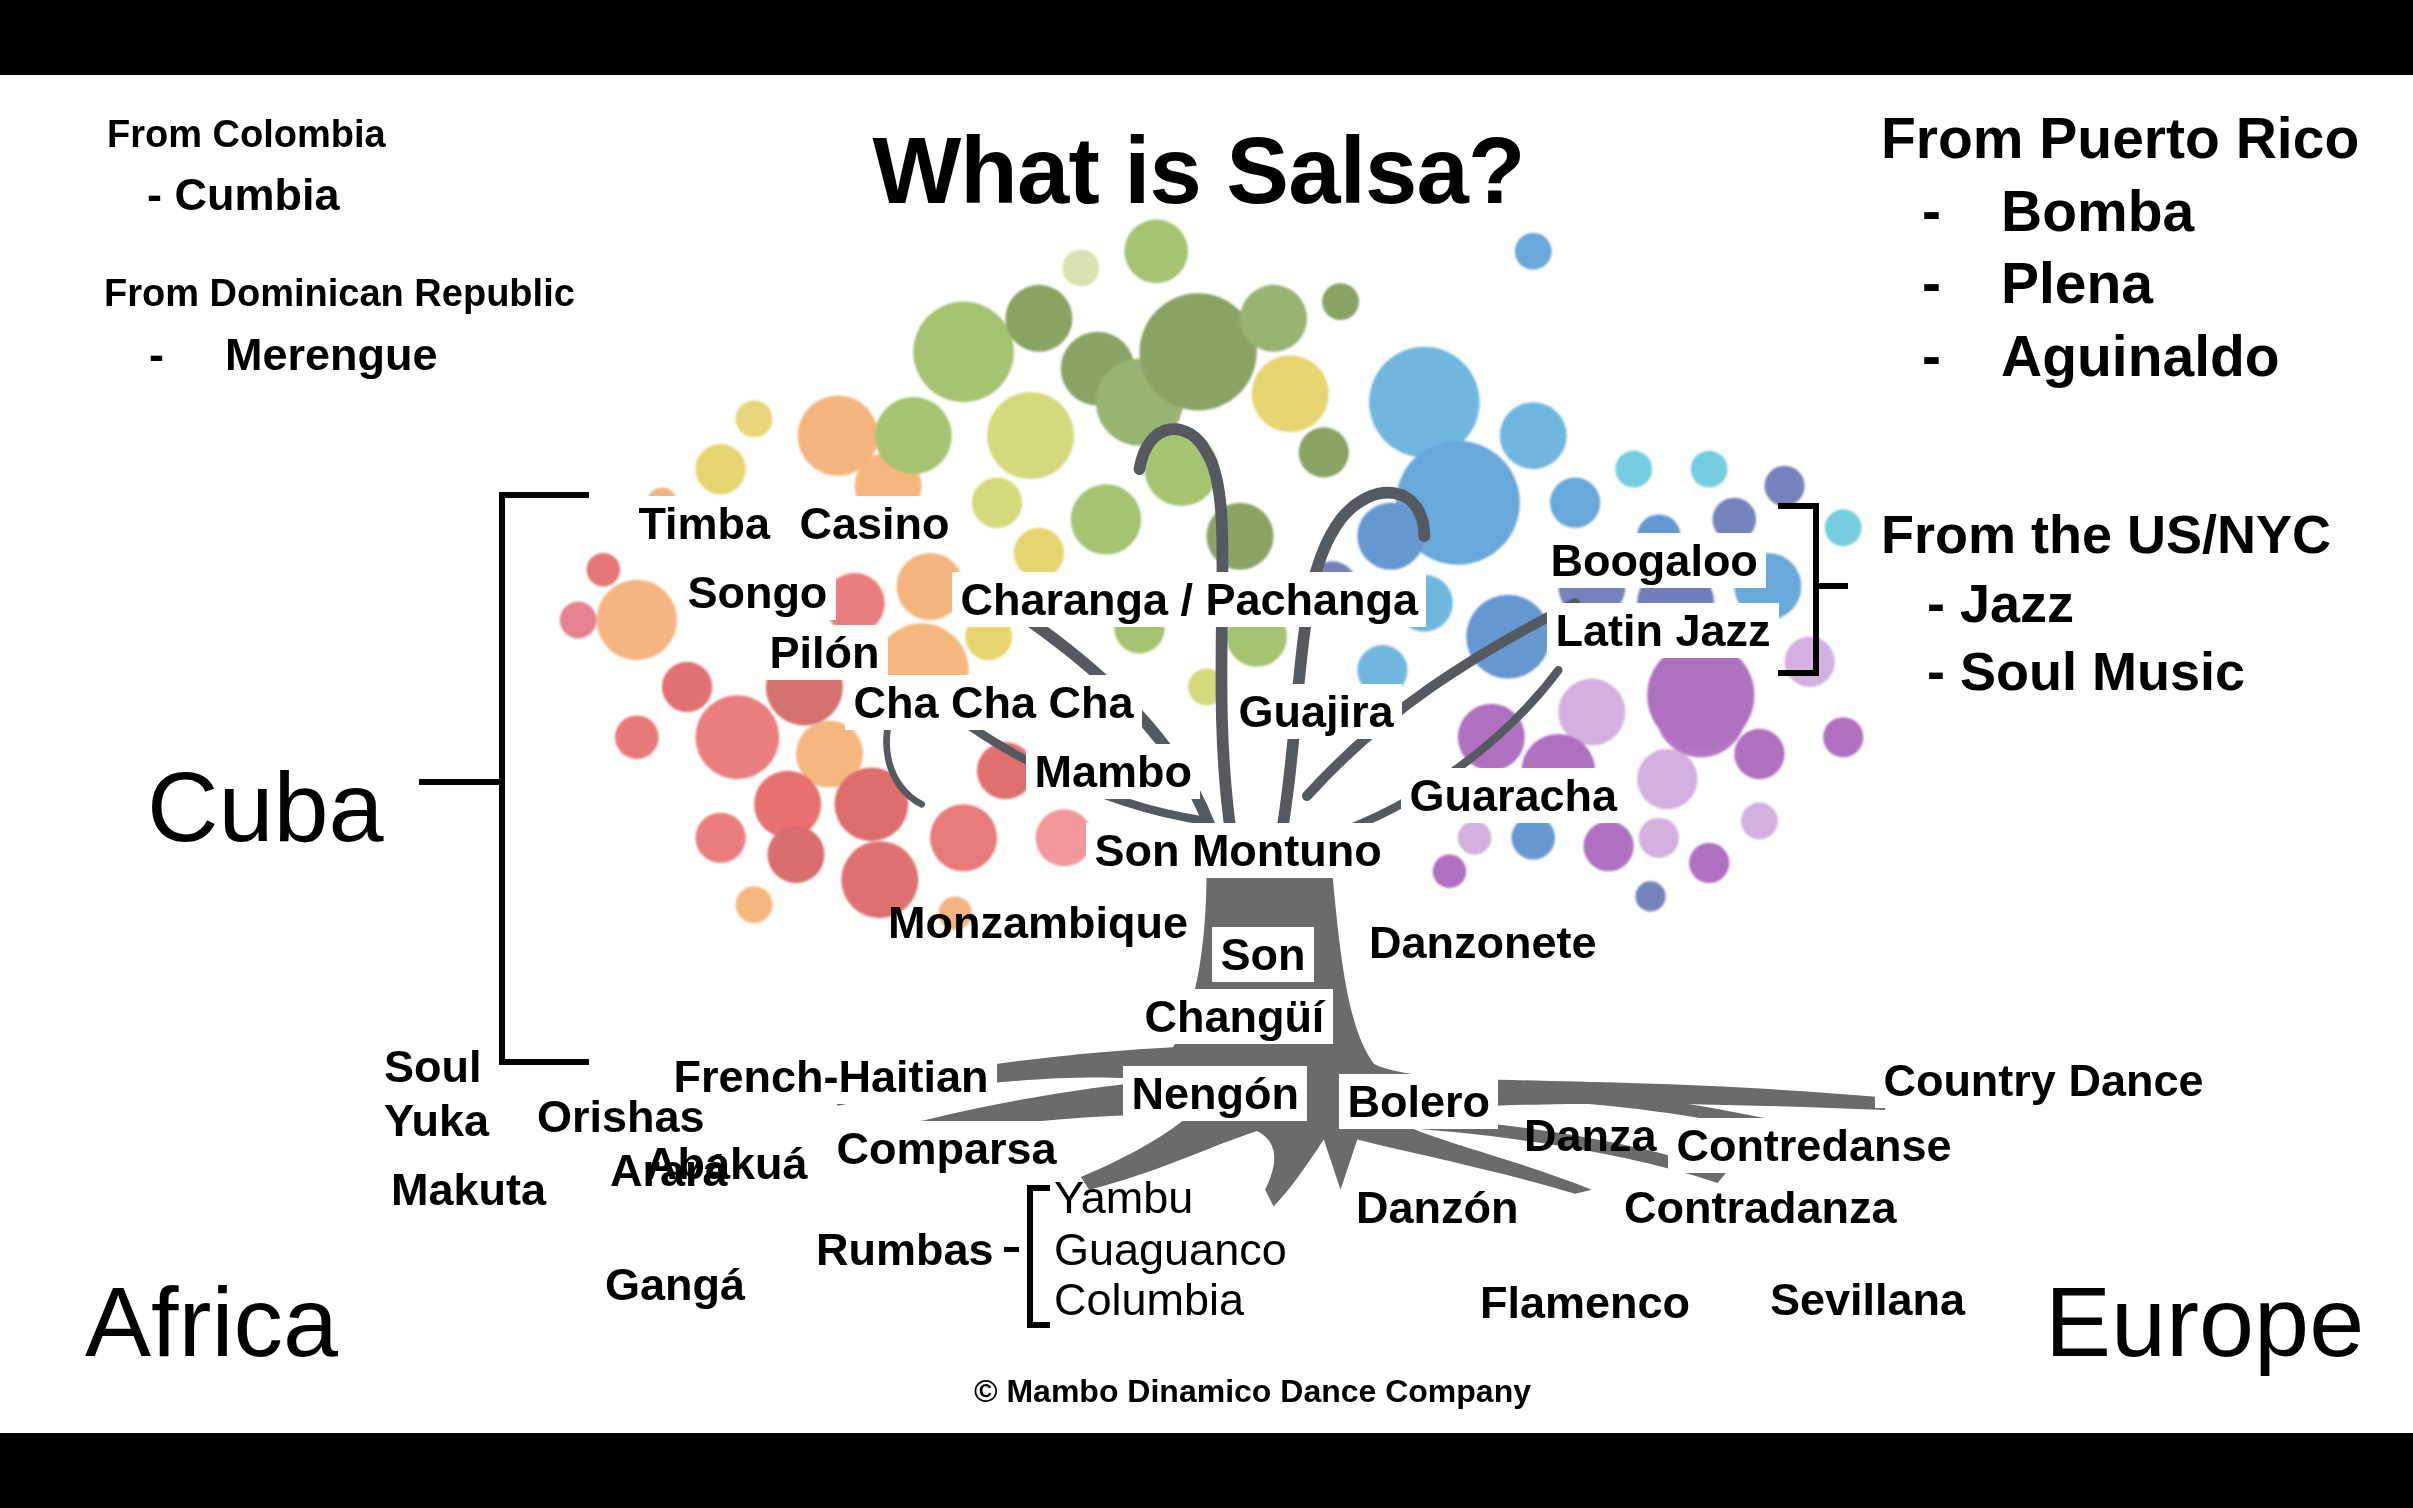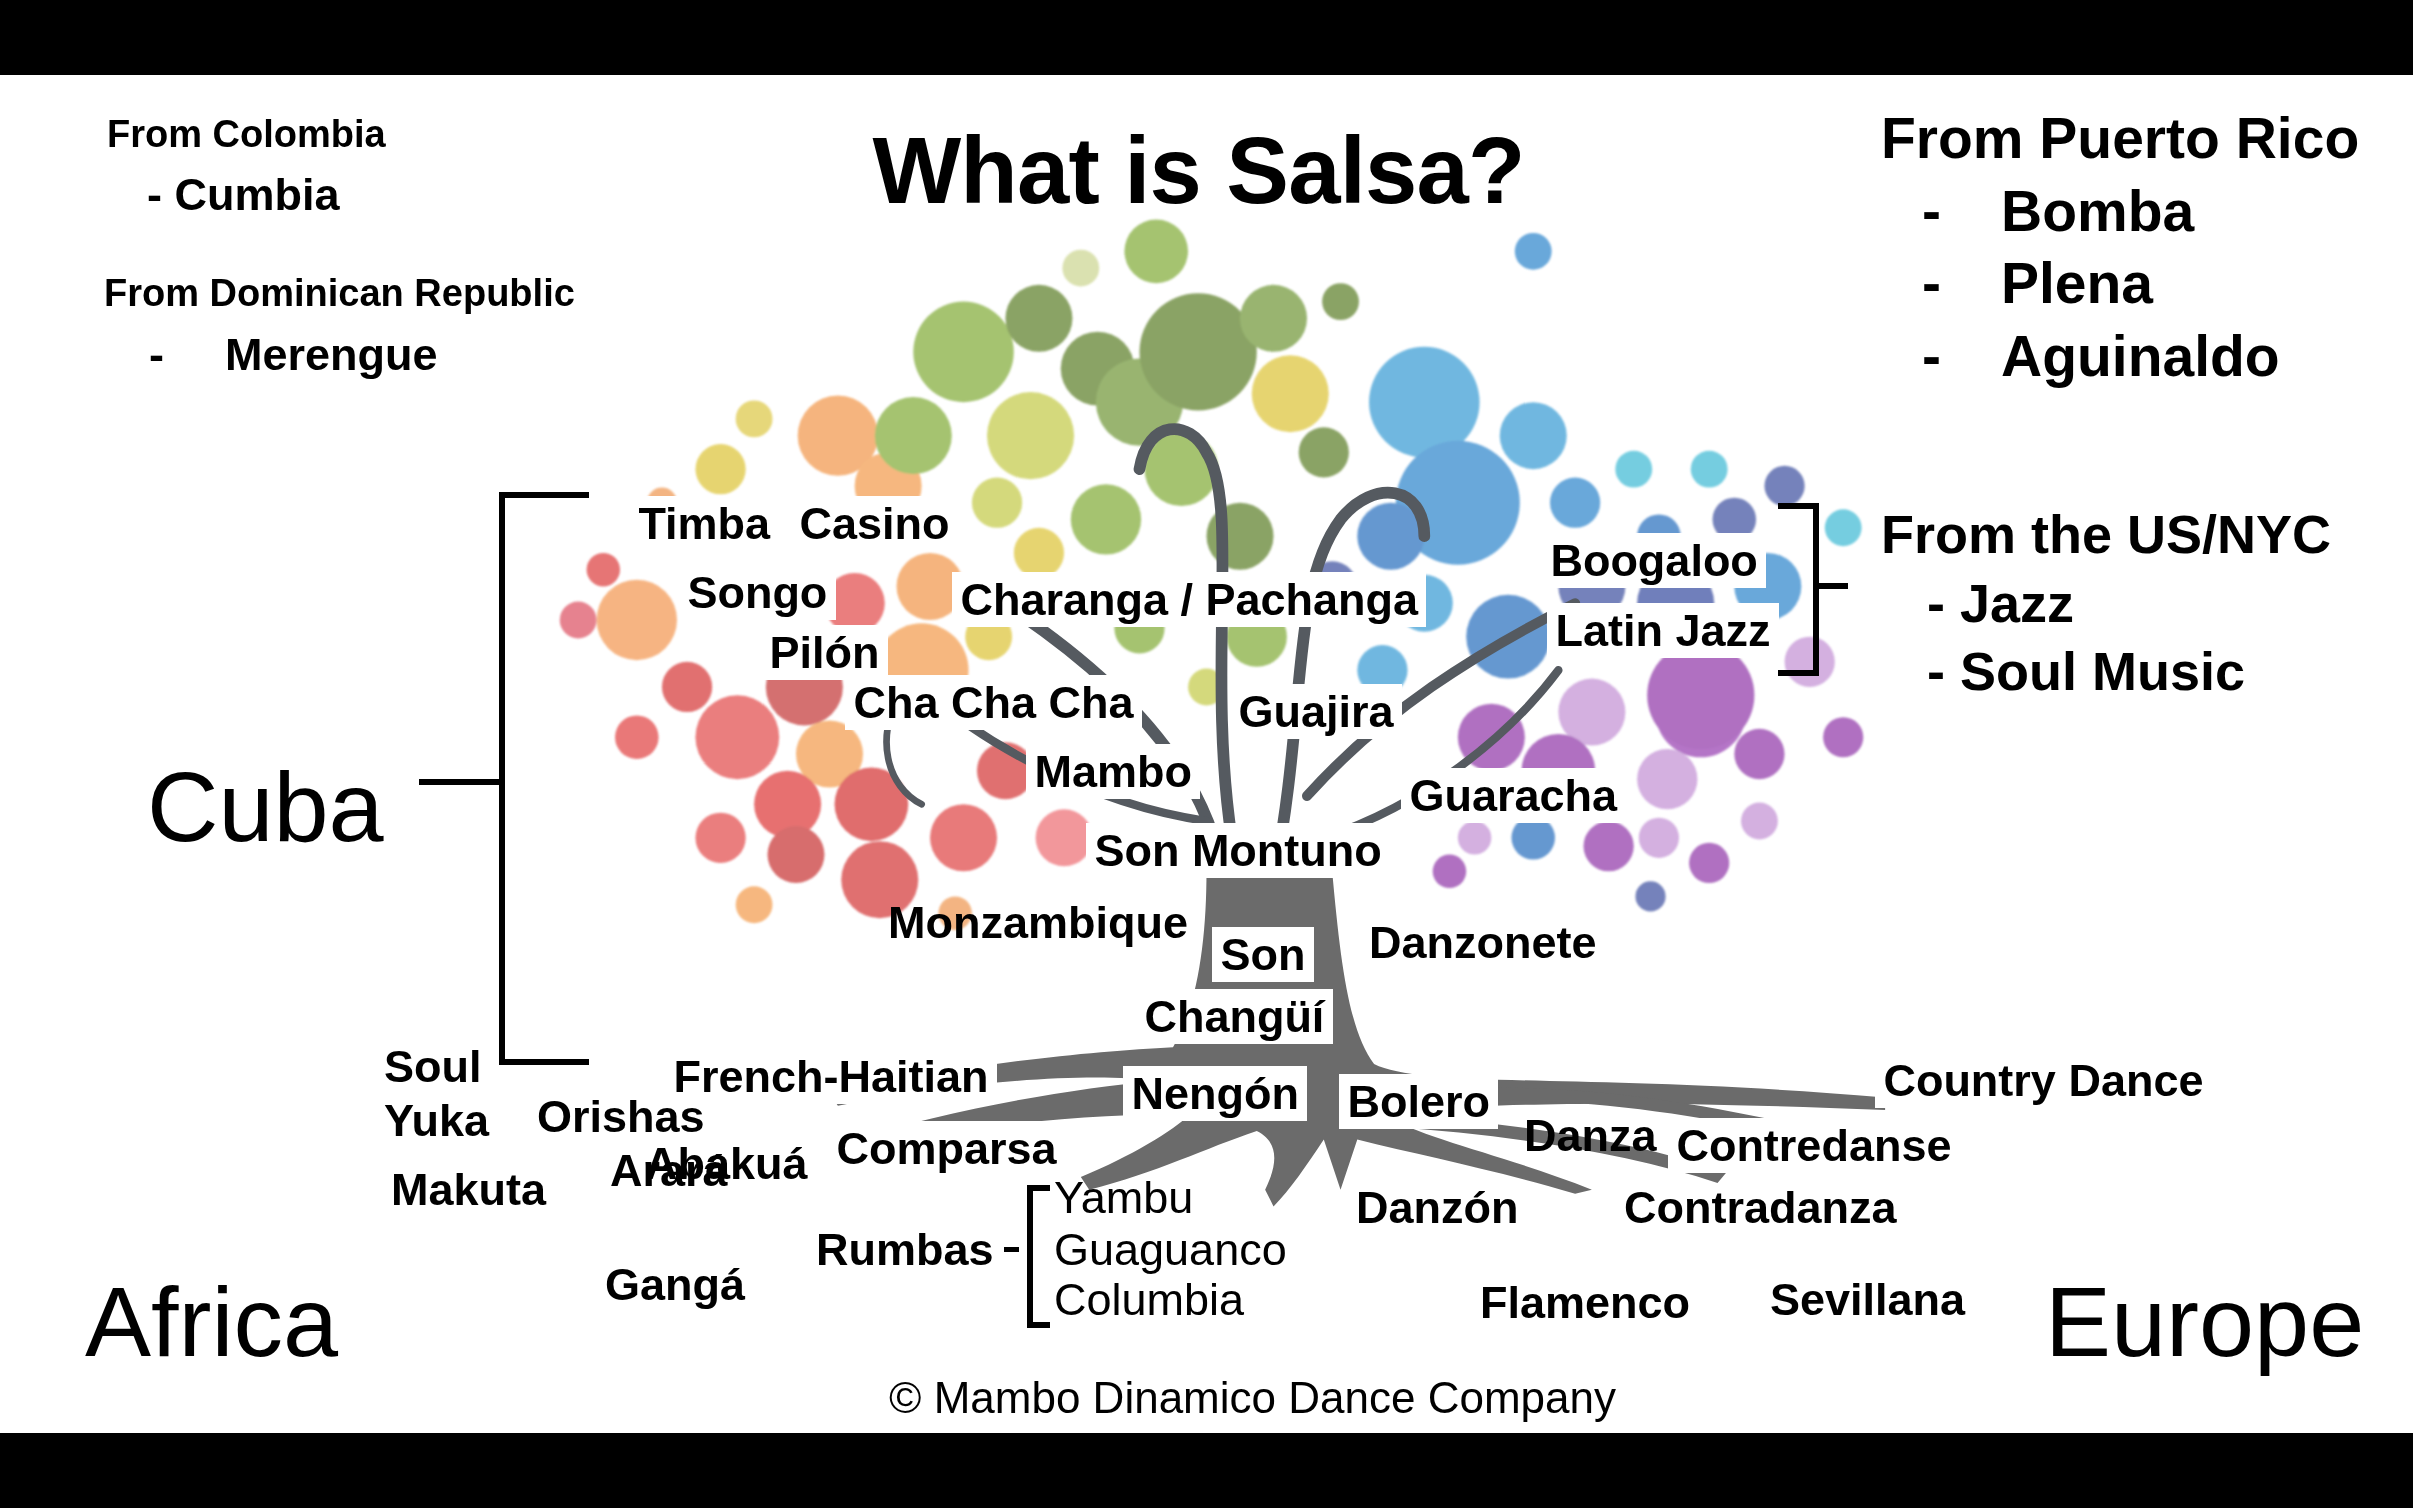--- a/index.html
+++ b/index.html
@@ -11,21 +11,21 @@
   .abs { position:absolute; white-space:nowrap; }
   .title { left:0; width:2397px; top:117px; text-align:center; font-size:94px; font-weight:bold; letter-spacing:-0.8px; }
   .src-head { font-size:38px; font-weight:bold; }
   .src-item { font-size:45px; font-weight:bold; }
   .pr-head { font-size:57px; font-weight:bold; }
   .pr-item { font-size:57px; font-weight:bold; }
   .region { font-size:99px; font-weight:normal; }
   .lbl { font-size:45px; font-weight:bold; line-height:1; }
   .boxed { background:#fff; padding:5px 8.4px; }
   .rumba-sub { font-size:45px; font-weight:normal; line-height:50px; }
-  .copyright { font-size:44px; font-weight:normal; }
+  .copyright { font-size:32px; font-weight:bold; }
   svg.tree { position:absolute; left:0; top:0; }
   .bracket { position:absolute; border-color:#000; border-style:solid; }
 </style>
 </head>
 <body>
 
 <div class="bar top"></div>
 <div class="bar bottom"></div>
 
 <svg class="tree" width="2413" height="1508" viewBox="0 0 2880 1800">

